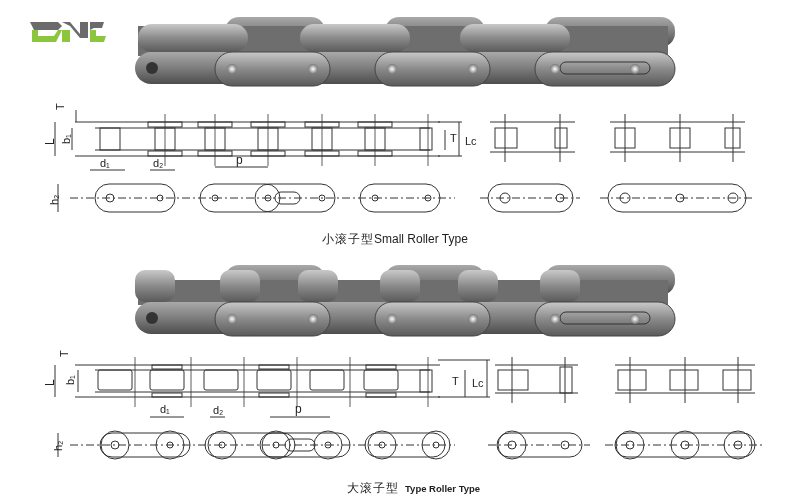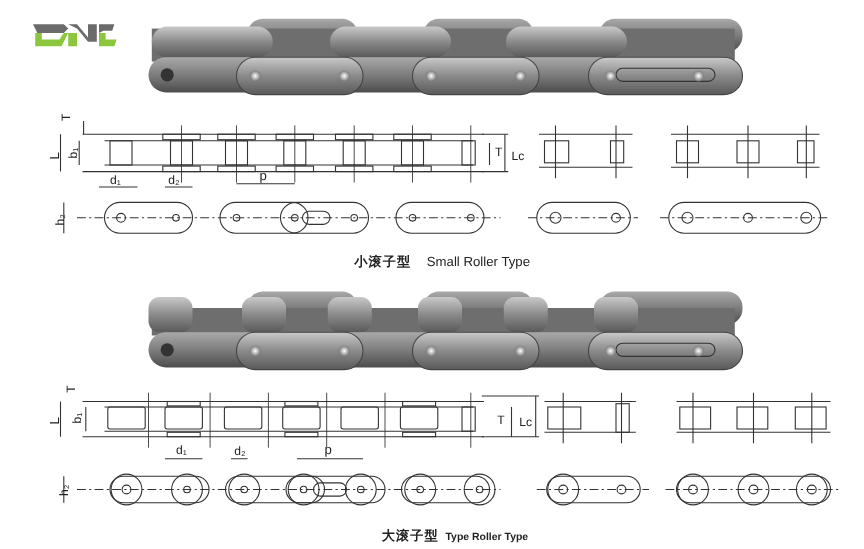--- a/index.html
+++ b/index.html
@@ -1,22 +1,22 @@
 <!DOCTYPE html>
 <html><head>
 <meta charset="utf-8">
 <style>
   html, body { margin:0; padding:0; background:#ffffff; }
   body { width:785px; height:499px; position:relative; overflow:hidden; font-family:"Liberation Sans", sans-serif; }
   .abs { position:absolute; }
   .logo { left:28px; top:16px; width:80px; height:32px; }
   .photo { position:absolute; }
   .caption { position:absolute; color:#222; white-space:nowrap; }
-  .caption .cn { font-family:"DejaVu Sans", sans-serif; font-weight:bold; font-size:12px; letter-spacing:1px; }
-  .caption .en { font-size:12px; margin-left:14px; }
+  .caption .cn { font-family:"DejaVu Sans", sans-serif; font-weight:normal; font-size:12px; letter-spacing:1px; }
+  .caption .en { font-size:12px; }
   .caption2 .en { font-size:9.5px; margin-left:6px; font-weight:bold; }
   svg text { font-family:"Liberation Sans", sans-serif; fill:#222; }
 </style>
 </head>
 <body>
 
 <svg class="abs logo" viewBox="0 0 80 32">
   <path d="M2 6 L30 6 L34 10 L30 14 L6 14 Z" fill="#6b6b6b"></path>
   <path d="M34 6 L42 6 L52 18 L52 6 L60 6 L60 22 L52 22 L42 10 Z" fill="#6b6b6b"></path>
   <path d="M62 6 L76 6 L74 12 L66 12 L62 14 Z" fill="#6b6b6b"></path>

